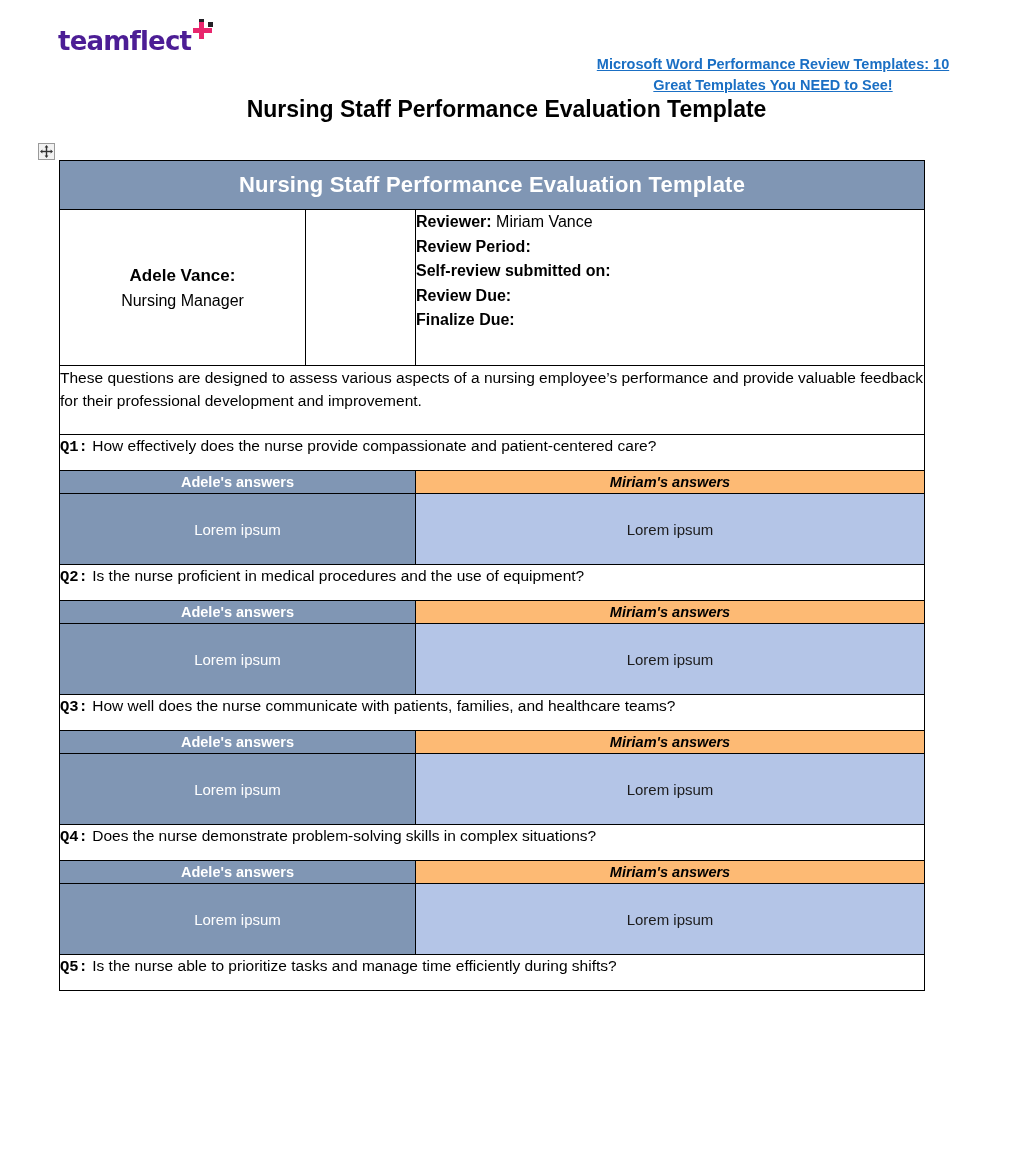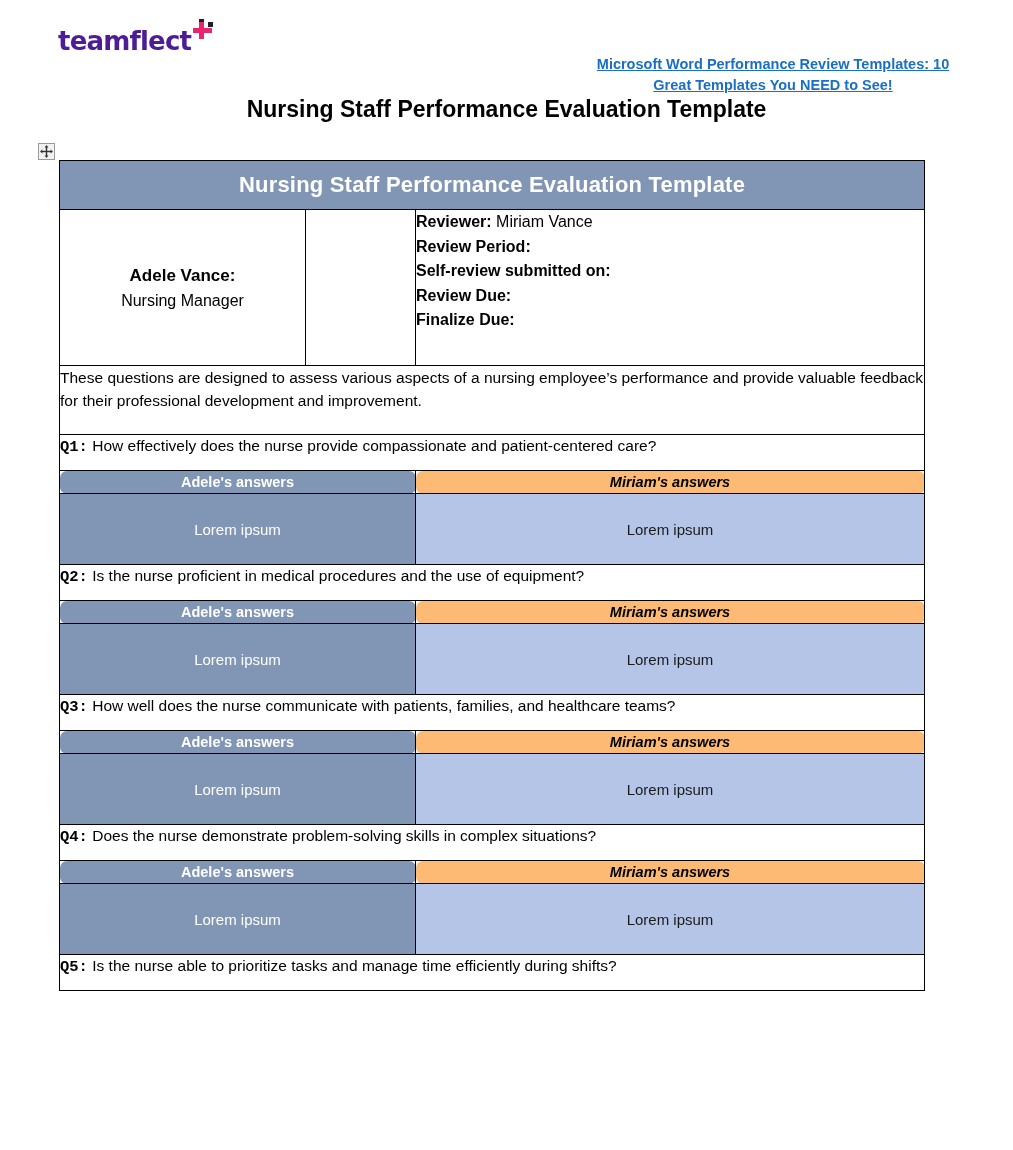--- a/index.html
+++ b/index.html
@@ -183,21 +183,20 @@
   .question-cell .qnum { font-weight: bold; font-family: Liberation Mono, monospace; }
 
   .ans-head-left,
   .ans-head-right {
     height: 22px;
     vertical-align: middle !important;
     text-align: center;
     font-size: 14.5px;
     font-weight: bold;
     padding: 3px 0;
-    border-radius: 7px;
   }
   .ans-head-left {
     background: #8096b4;
     color: #ffffff;
   }
   .ans-head-right {
     background: #fdba74;
     color: #000000;
     font-style: italic;
   }

